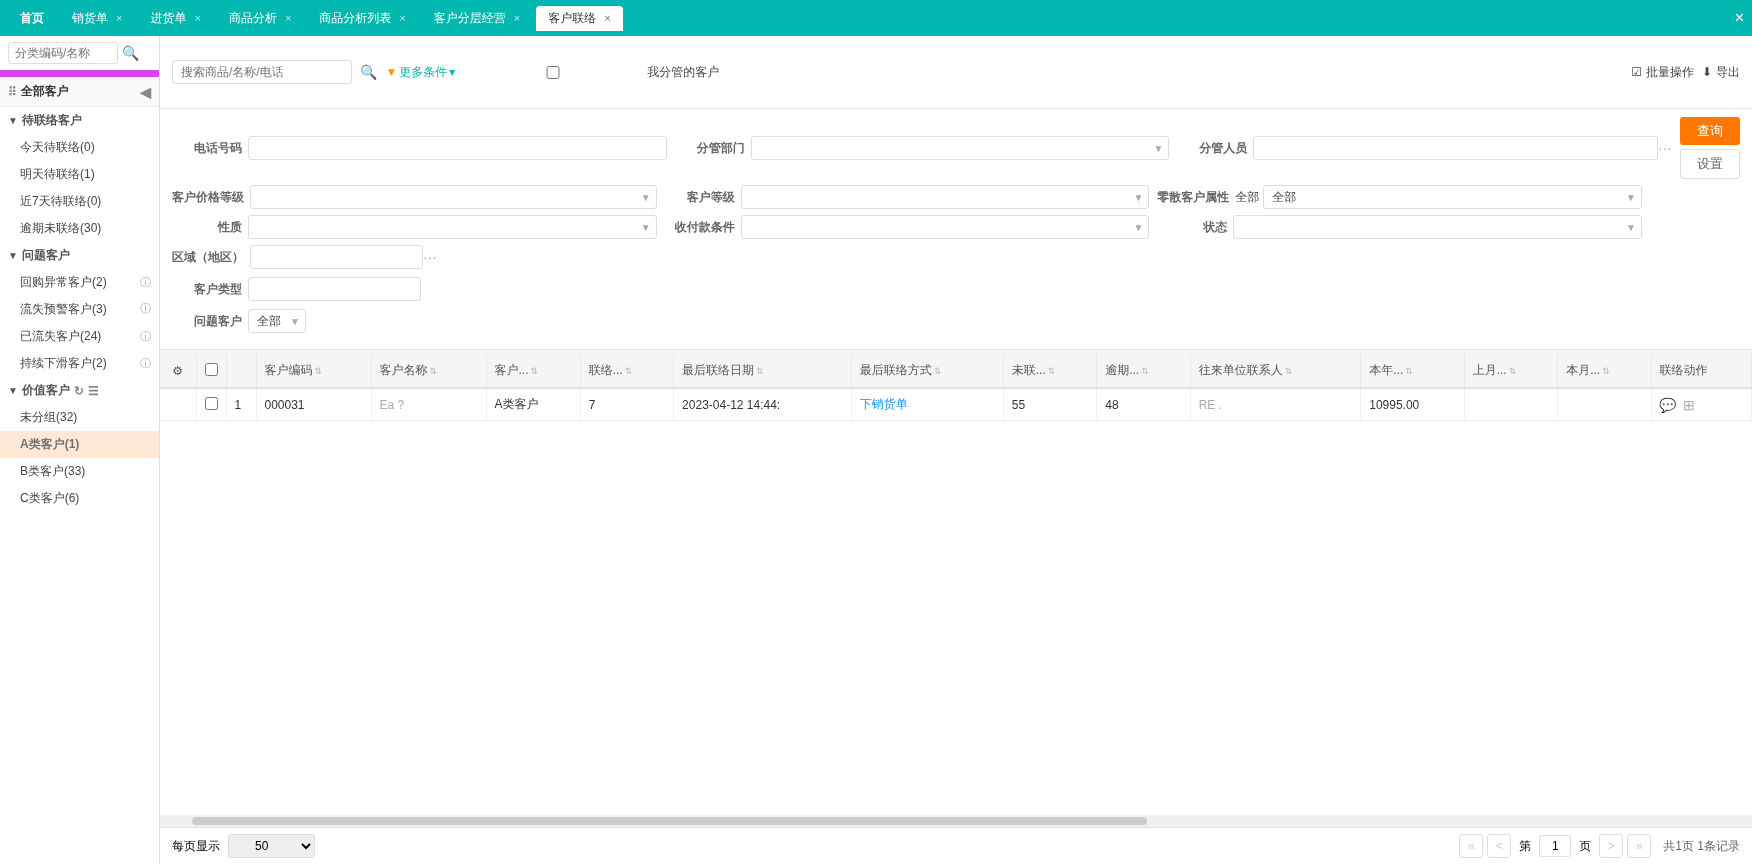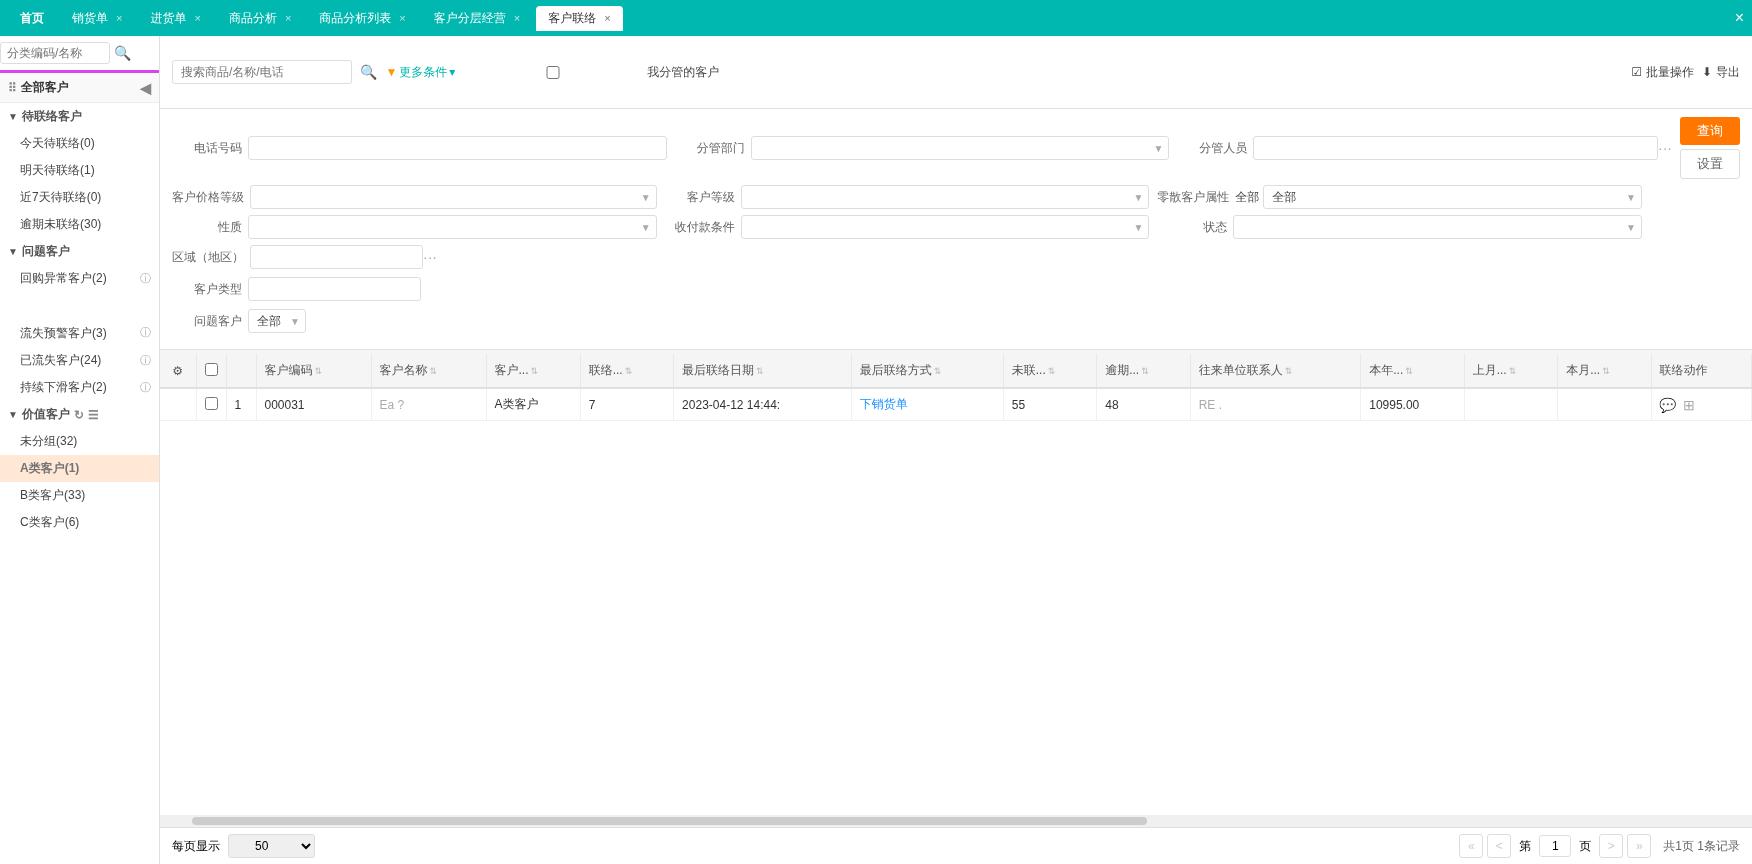--- a/index.html
+++ b/index.html
@@ -55,22 +55,22 @@
       width: 160px;
       background: #fff;
       border-right: 1px solid #e0e0e0;
       display: flex;
       flex-direction: column;
       overflow-y: auto;
     }
     .sidebar-search {
       display: flex;
       align-items: center;
-      padding: 6px 0;
-      border-bottom: 3px solid #d946ef;
+      padding: 6px 8px;
+      border-bottom: 7px solid #d946ef;
     }
     .sidebar-search input {
       border: 1px solid #ddd;
       border-radius: 3px;
       padding: 3px 6px;
       width: 110px;
       font-size: 12px;
     }
     .sidebar-search .search-icon {
       color: #00b8b0;
@@ -200,20 +200,21 @@
       align-items: center;
       gap: 6px;
       flex: 1;
     }
     .filter-item label {
       color: #666;
       white-space: nowrap;
       min-width: 70px;
       text-align: right;
       font-size: 12px;
+      font-weight: bold;
     }
     .filter-select-wrapper {
       position: relative;
       flex: 1;
       display: flex;
       align-items: center;
     }
     .filter-select-wrapper select {
       width: 100%;
       border: 1px solid #ddd;
@@ -456,21 +457,21 @@
     </div>
 
     <div class="sidebar-group-label">
       <span class="triangle">▼</span>
       <span>问题客户</span>
     </div>
     <div class="sidebar-item" style="display:flex;align-items:center;justify-content:space-between;">
       <span>回购异常客户(2)</span>
       <span style="color:#aaa;font-size:11px;cursor:pointer;">ⓘ</span>
     </div>
-    <div class="sidebar-item" style="display:flex;align-items:flex-start;justify-content:space-between;margin-top:28px;">
+    <div class="sidebar-item" style="display:flex;align-items:flex-start;justify-content:space-between;">
       <span>流失预警客户(3)</span>
       <span style="color:#aaa;font-size:11px;cursor:pointer;">ⓘ</span>
     </div>
     <div class="sidebar-item" style="display:flex;align-items:center;justify-content:space-between;">
       <span>已流失客户(24)</span>
       <span style="color:#aaa;font-size:11px;cursor:pointer;">ⓘ</span>
     </div>
     <div class="sidebar-item" style="display:flex;align-items:center;justify-content:space-between;">
       <span>持续下滑客户(2)</span>
       <span style="color:#aaa;font-size:11px;cursor:pointer;">ⓘ</span>

